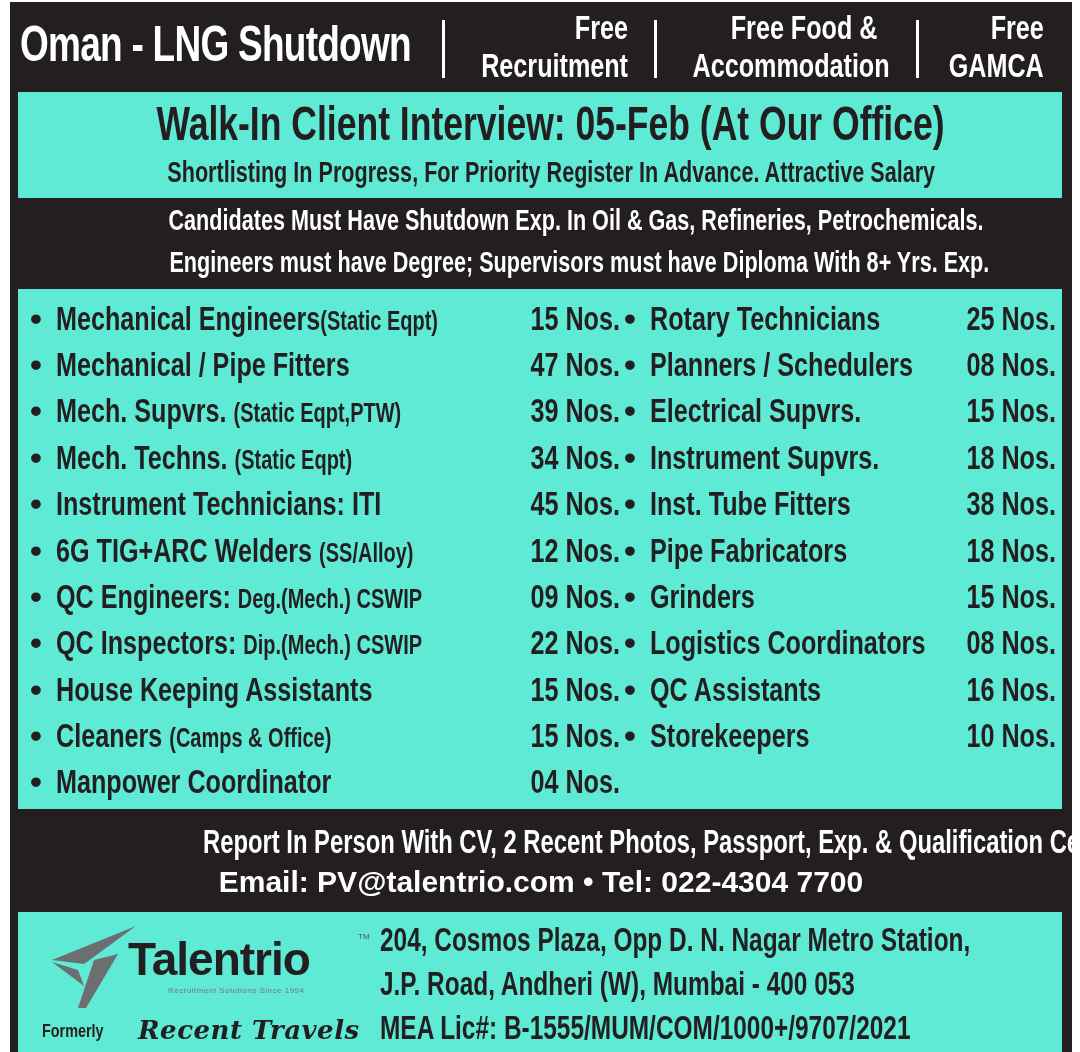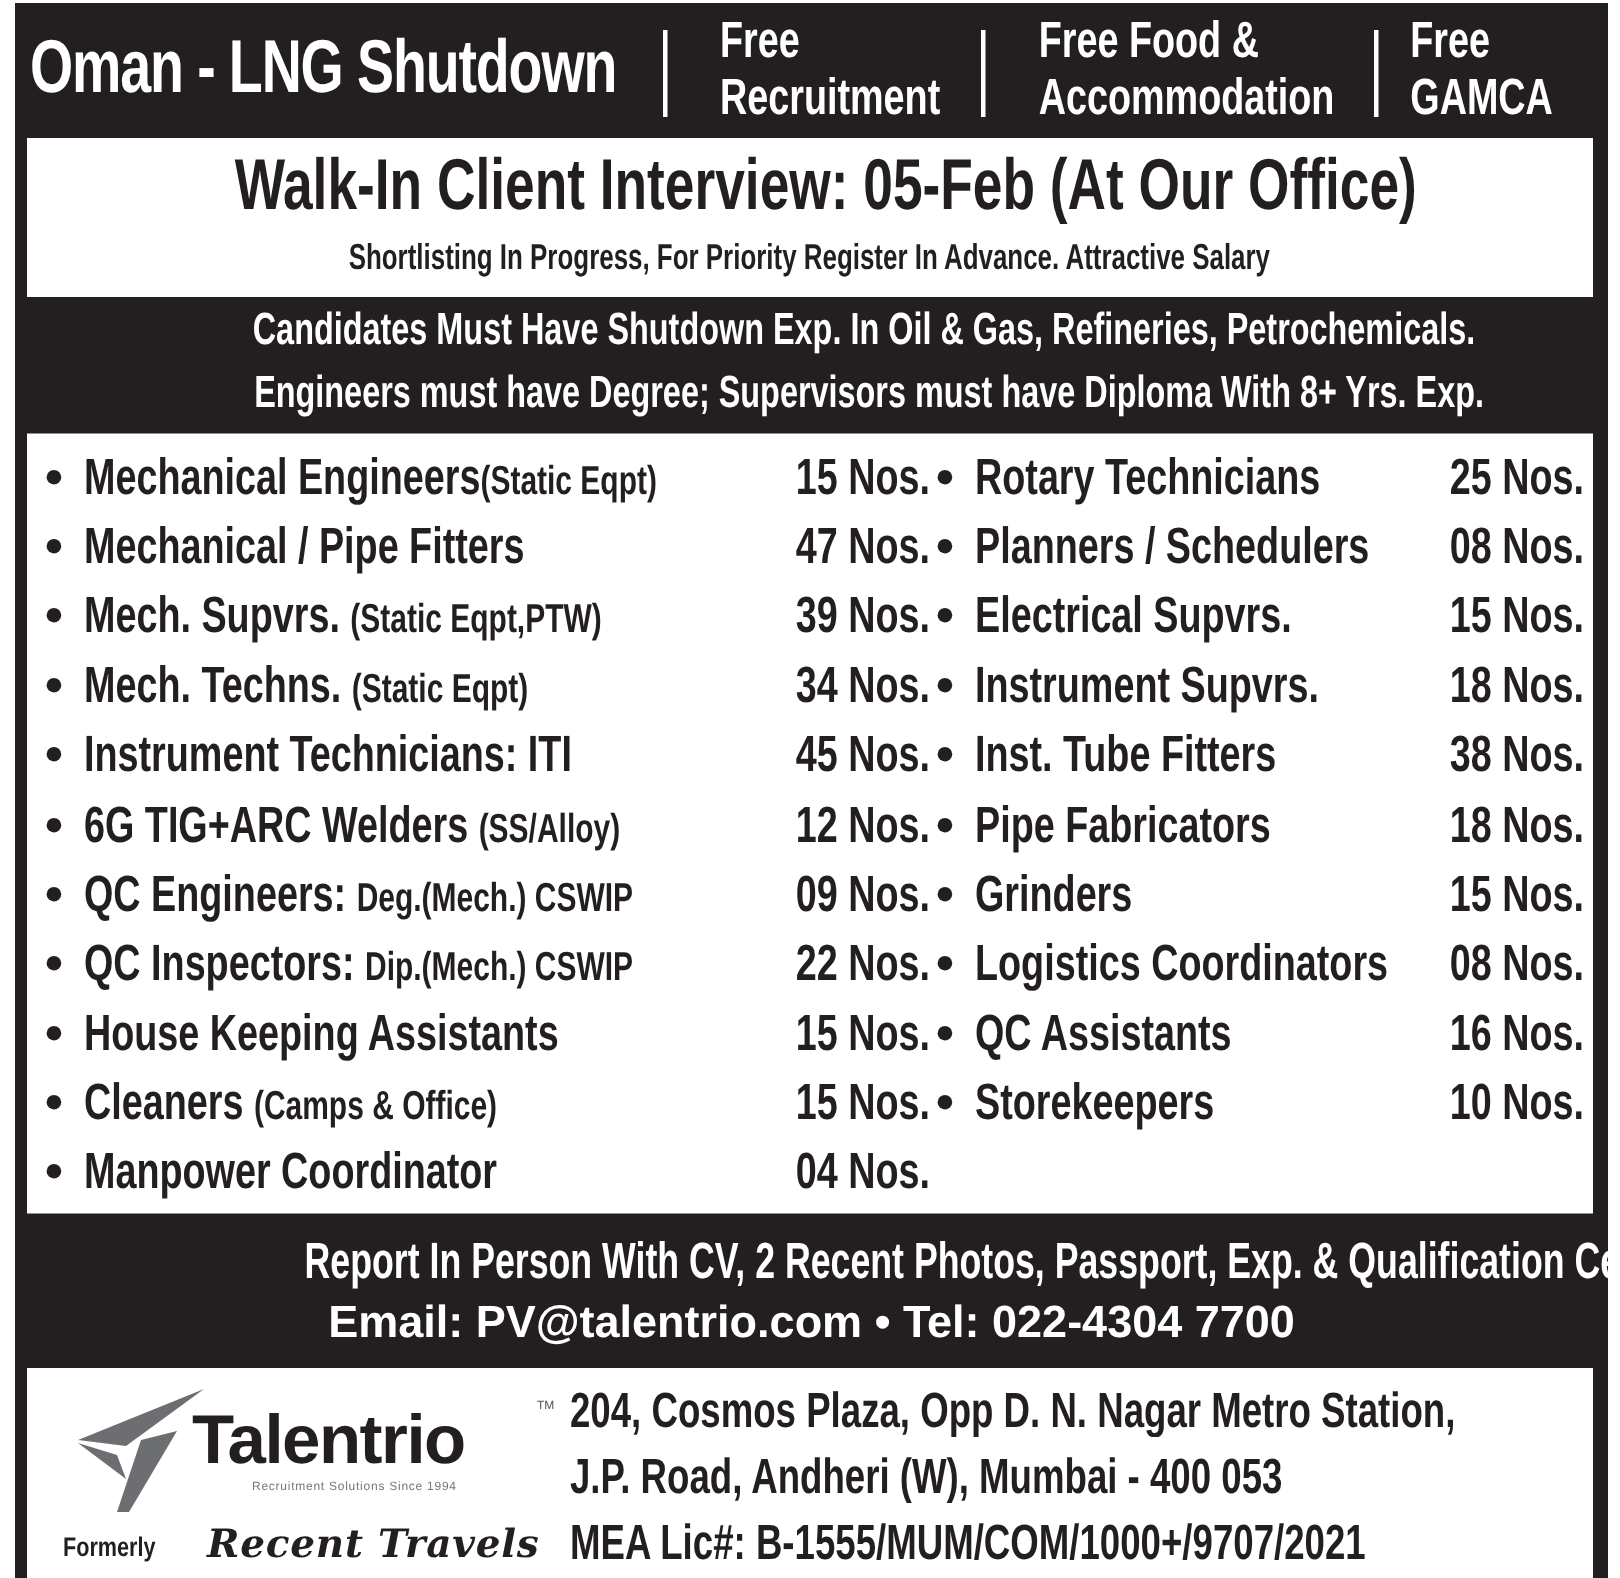--- a/index.html
+++ b/index.html
@@ -5,29 +5,29 @@
   html, body { margin: 0; padding: 0; background: #ffffff; }
   body { width: 1080px; height: 1052px; overflow: hidden; position: relative; }
   .frame {
     position: absolute; left: 10px; top: 2px; width: 1062px; height: 1050px;
     background: #231f20;
   }
   
   .header { position: absolute; left: 0; top: 0; width: 1062px; height: 84px; color: #fff; text-decoration: underline; }
   .h-title { position: absolute; left: 10px; top: 10px; font-size: 50px; line-height: 64px; letter-spacing: -1px; transform: scaleX(0.74); transform-origin: left top; font-family: "Liberation Sans", sans-serif; font-weight: bold; white-space: nowrap; }
   .h-sep { position: absolute; top: 18px; width: 3px; height: 58px; background: #fff; }
-  .h-perk { position: absolute; top: 6px; text-align: left; font-family: "Liberation Sans", sans-serif; font-weight: bold; font-size: 34px; line-height: 38px; white-space: nowrap; }
+  .h-perk { position: absolute; top: 6px; text-align: right; font-family: "Liberation Sans", sans-serif; font-weight: bold; font-size: 34px; line-height: 38px; white-space: nowrap; }
   .h-perk span { display: block; transform: scaleX(0.74); transform-origin: center top; }
   
-  .panel-white { position: absolute; background: #ffffff; }
+  .panel-white { position: absolute; background: #5eead4; }
   .walkin { left: 8px; top: 90px; width: 1044px; height: 106px; }
   .walkin-title { position: absolute; left: 0; width: 100%; top: 4px; text-align: center; font-family: "Liberation Sans", sans-serif; font-weight: bold; font-size: 48px; line-height: 56px; color: #231f20; white-space: nowrap; }
   .walkin-title span, .walkin-sub span, .req span, .report span, .addr span { display: inline-block; transform-origin: center; }
   .walkin-title span { transform: scaleX(0.74); }
-  .walkin-sub { position: absolute; left: 0; width: 100%; top: 62px; text-align: center; font-family: "Liberation Sans", sans-serif; font-weight: bold; font-size: 24px; line-height: 36px; color: #231f20; white-space: nowrap; }
+  .walkin-sub { position: absolute; left: 0; width: 100%; top: 62px; text-align: center; font-family: "Liberation Sans", sans-serif; font-weight: bold; font-size: 30px; line-height: 36px; color: #231f20; white-space: nowrap; }
   .walkin-sub span { transform: scaleX(0.72); }
   
   .req { position: absolute; left: 0; width: 1029px; text-align: center; color: #fff; font-family: "Liberation Sans", sans-serif; font-weight: bold; font-size: 30px; line-height: 36px; white-space: nowrap; }
   .req span { transform: scaleX(0.72); }
   
   .jobs { left: 8px; top: 287px; width: 1044px; height: 520px; }
   .job { position: absolute; height: 46px; font-family: "Liberation Sans", sans-serif; font-weight: bold; color: #231f20; white-space: nowrap; }
   .job .bullet { position: absolute; left: 0; top: 0; font-size: 34px; line-height: 46px; }
   .job .title { position: absolute; left: 26px; top: 0; font-size: 34px; line-height: 46px; transform: scaleX(0.74); transform-origin: left center; }
   .job .title .note { font-size: 27px; }

